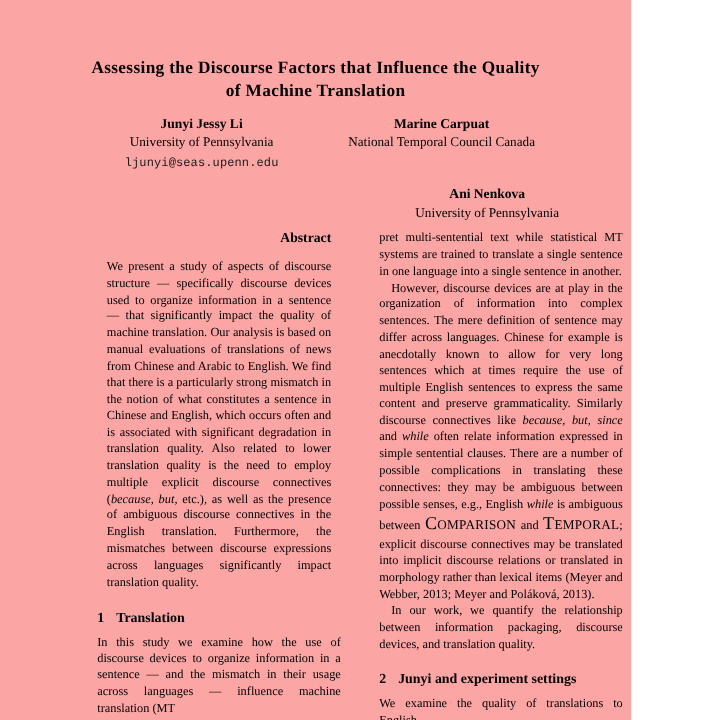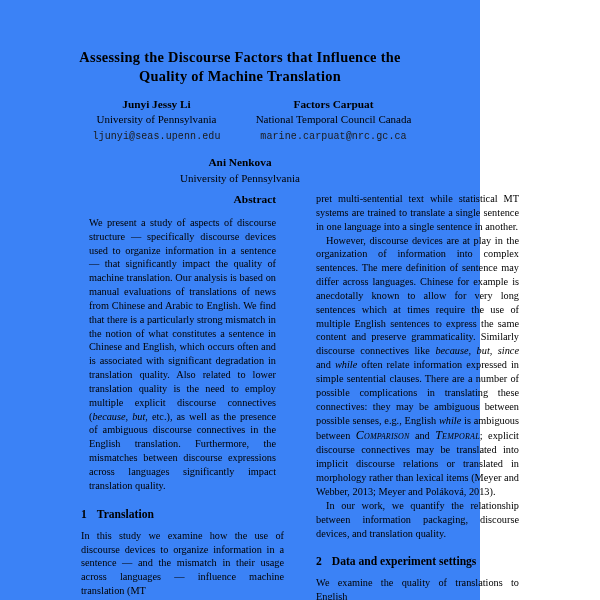--- a/index.html
+++ b/index.html
@@ -9,23 +9,23 @@
   }
   body {
     width: 600px;
     height: 600px;
     overflow: hidden;
     font-family: "Liberation Serif", "DejaVu Serif", serif;
     color: #000000;
   }
   .page {
     position: relative;
-    width: 480px;
+    width: 526px;
     height: 600px;
-    background: #3b82f6;
+    background: #fca5a5;
     box-sizing: border-box;
     padding: 0;
   }
   
   .title {
     margin: 0;
     padding: 48px 72px 0 72px;
     font-size: 14.4px;
     font-weight: bold;
     line-height: 1.32;
@@ -59,21 +59,21 @@
   }
   .author-email {
     font-family: Liberation Mono, monospace;
     font-size: 10px;
     line-height: 1.7;
     letter-spacing: 0.01em;
     color: #1a1a1a;
   }
   .authors-single-wrap {
     display: flex;
-    justify-content: center;
+    justify-content: flex-end;
   }
   
   .columns {
     position: absolute;
     top: 192px;
     left: 0;
     width: 600px;
     display: flex;
     justify-content: center;
     gap: 32px;
@@ -108,45 +108,43 @@
     line-height: 1.345;
     text-align: justify;
     text-justify: inter-word;
     hyphens: none;
   }
   p.indent { text-indent: 10px; }
   p + p { margin-top: 0; }
   i, .it { }
   .sc {
     font-variant: small-caps;
-    font-size: 12px;
+    font-size: 15px;
     letter-spacing: 0.015em;
-    font-style: italic;
   }
   .clip {
     overflow: hidden;
   }
 </style>
 </head>
 <body>
 
 <div class="page">
 
   <h1 class="title">Assessing the Discourse Factors that Influence the Quality of Machine Translation</h1>
 
   <div class="authors">
     <div class="author-col">
       <div class="author-name">Junyi Jessy Li</div>
       <div class="author-affil">University of Pennsylvania</div>
       <div class="author-email">ljunyi@seas.upenn.edu</div>
     </div>
     <div class="author-col">
-      <div class="author-name">Factors Carpuat</div>
+      <div class="author-name">Marine Carpuat</div>
       <div class="author-affil">National Temporal Council Canada</div>
-      <div class="author-email">marine.carpuat@nrc.gc.ca</div>
     </div>
   </div>
 
   <div class="authors-single-wrap">
     <div class="author-col single">
       <div class="author-name">Ani Nenkova</div>
       <div class="author-affil">University of Pennsylvania</div>
     </div>
   </div>
 
@@ -170,20 +168,20 @@
     <div class="col col-right clip">
 
       <p>pret multi-sentential text while statistical MT systems are trained to translate a single sentence in one language into a single sentence in another.</p>
 
       <p class="indent"><span>However, discourse devices are at play in the organization of information into complex sentences. The mere definition of sentence may differ across languages. Chinese for example is anecdotally known to allow for very long sentences which at times require the use of multiple English sentences to express the same content and preserve grammaticality. Similarly discourse connectives like </span><i>because, but, since</i><span> and </span><i>while</i><span> often relate information expressed in simple sentential clauses. There are a number of possible complications in translating these connectives: they may be ambiguous between possible senses, e.g., English </span><i>while</i><span> is ambiguous between </span><span class="sc">Comparison</span><span> and </span><span class="sc">Temporal</span><span>; explicit discourse connectives may be translated into implicit discourse relations or translated in morphology rather than lexical items (Meyer and Webber, 2013; Meyer and Poláková, 2013).</span></p>
 
       <p class="indent">In our work, we quantify the relationship between information packaging, discourse devices, and translation quality.</p>
 
       <h2 class="section-head">
         <span class="num">2</span>
-        <span>Data and experiment settings</span>
+        <span>Junyi and experiment settings</span>
       </h2>
       <p>We examine the quality of translations to English</p>
 
     </div>
 
   </div>
 </div>
 
 </body></html>

